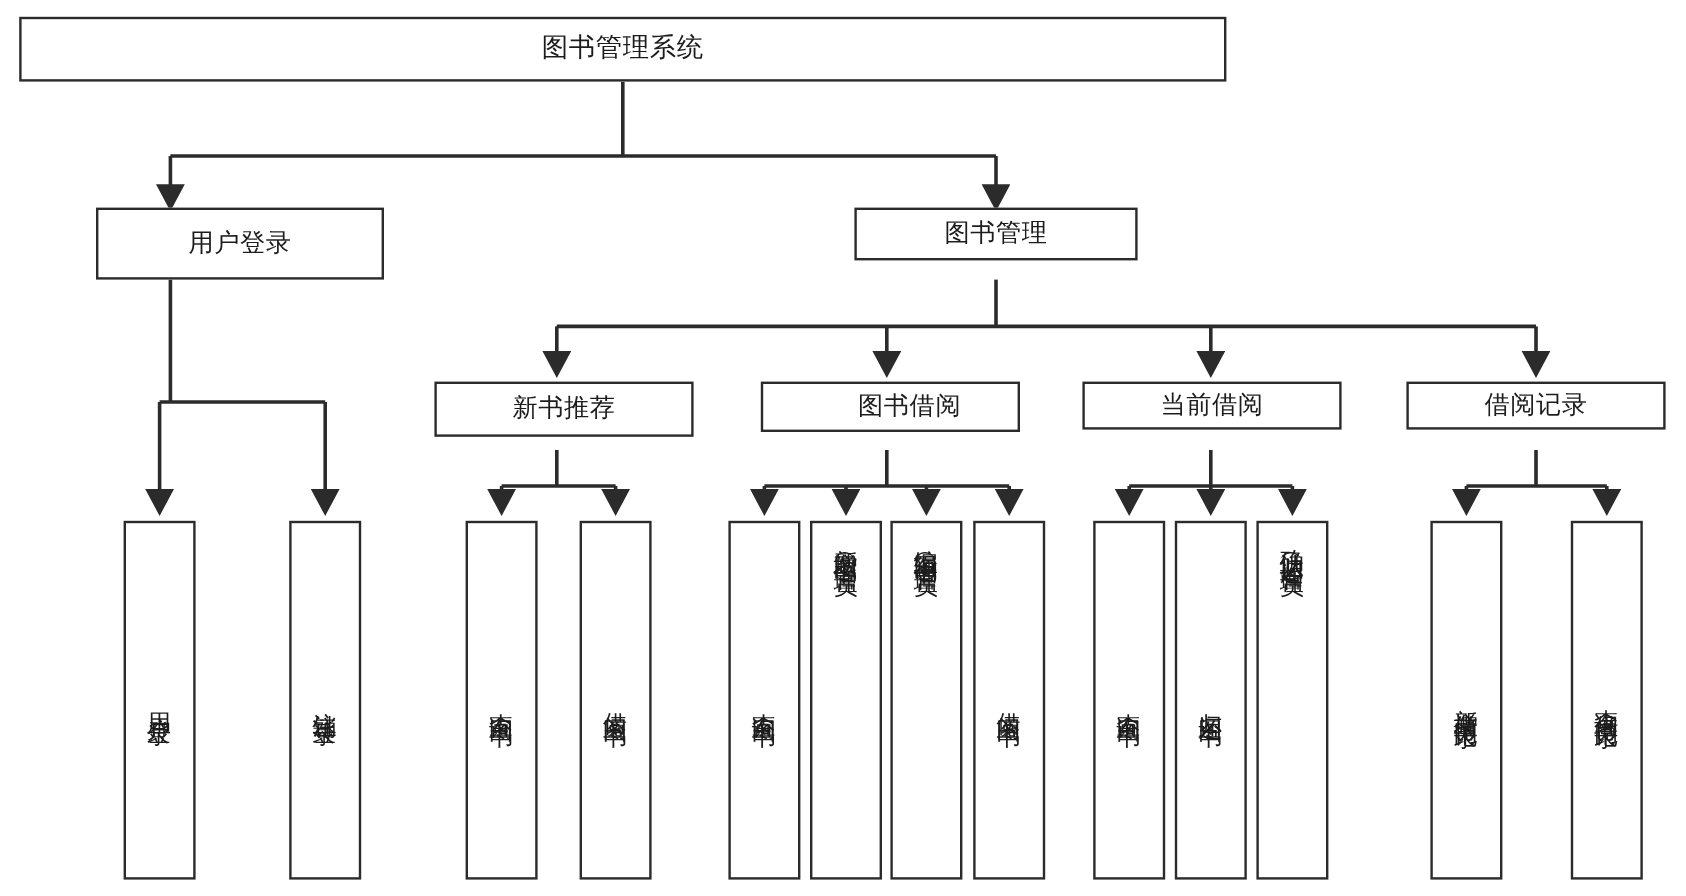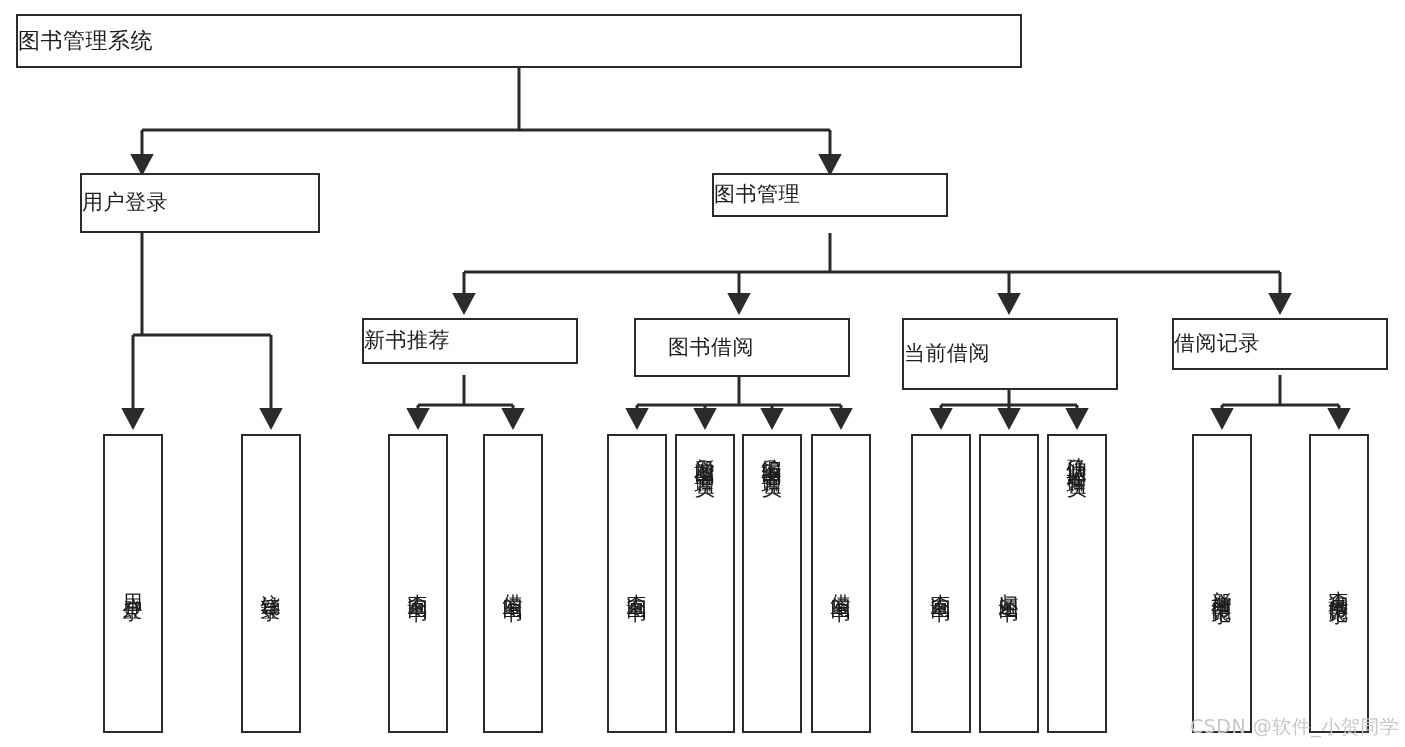--- a/index.html
+++ b/index.html
@@ -26,20 +26,21 @@
     height: 747px;
     pointer-events: none;
   }
   .node {
     position: absolute;
     box-sizing: border-box;
     border: 2px solid #2b2b2b;
     background: #ffffff;
     display: flex;
     align-items: center;
+    justify-content: center;
     color: #1c1c1c;
   }
   .node .label {
     display: block;
     text-align: center;
     line-height: 1.12;
   }
   
   .node.h .label {
     font-size: 21px;
@@ -144,29 +145,29 @@
   </div>
 
   <div class="node h" style="left:712px; top:173px; width:236px; height:44px;">
     <span class="label">图书管理</span>
   </div>
 
   <div class="node h" style="left:362px; top:318px; width:216px; height:46px;">
     <span class="label">新书推荐</span>
   </div>
 
-  <div class="node h" style="left:634px; top:318px; width:216px; height:59px;padding-left:32px;">
+  <div class="node h" style="left:634px; top:318px; width:216px; height:42px;padding-left:32px;">
     <span class="label">图书借阅</span>
   </div>
 
-  <div class="node h" style="left:902px; top:318px; width:216px; height:72px;">
+  <div class="node h" style="left:902px; top:318px; width:216px; height:40px;">
     <span class="label">当前借阅</span>
   </div>
 
-  <div class="node h" style="left:1172px; top:318px; width:216px; height:52px;">
+  <div class="node h" style="left:1172px; top:318px; width:216px; height:40px;">
     <span class="label">借阅记录</span>
   </div>
 
   <div class="node v centered" style="left:103px; top:434px; width:60px; height:299px;">
     <span class="label">用户登录</span>
   </div>
 
   <div class="node v centered" style="left:241px; top:434px; width:60px; height:299px;">
     <span class="label">注销登录</span>
   </div>
@@ -208,15 +209,14 @@
   </div>
 
   <div class="node v centered" style="left:1192px; top:434px; width:60px; height:299px;">
     <span class="label">新增借阅记录</span>
   </div>
 
   <div class="node v centered" style="left:1309px; top:434px; width:60px; height:299px;">
     <span class="label">查询借阅记录</span>
   </div>
 
-  <div class="watermark" style="left:1190px; top:714px;">CSDN @软件_小贺同学</div>
 
 </div>
 
 </body></html>

